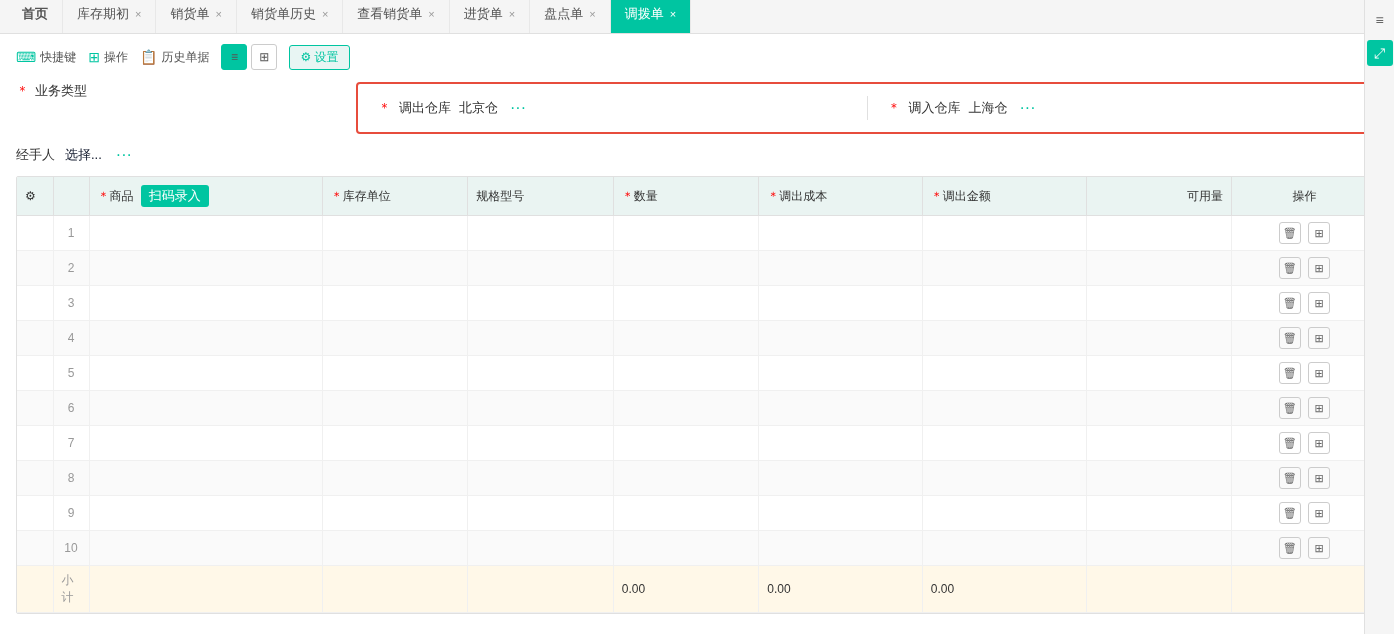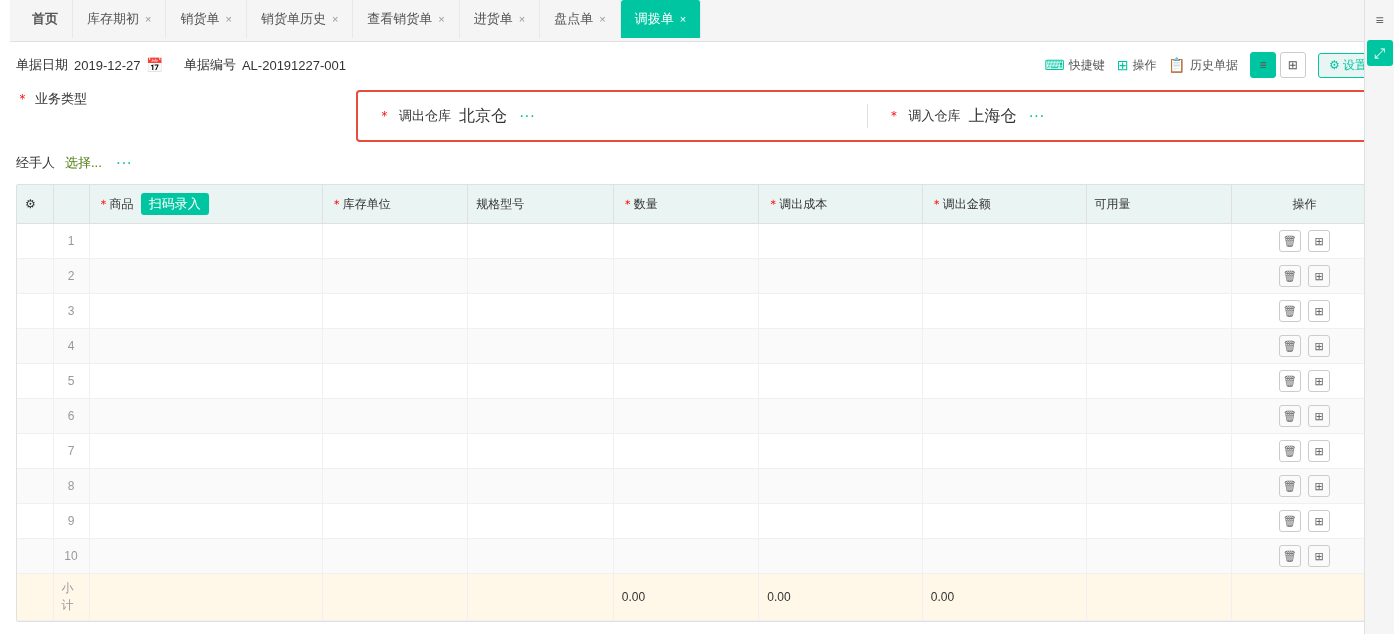--- a/index.html
+++ b/index.html
@@ -1,21 +1,21 @@
 <!DOCTYPE html>
 <html><head>
   <meta charset="utf-8">
   <style>
     * { box-sizing: border-box; margin: 0; padding: 0; }
     body { font-family: 'Microsoft YaHei', Arial, sans-serif; font-size: 13px; color: #333; background: #fff; overflow: hidden; }
     
     
     .tab-bar {
-      display: flex; align-items: flex-start; background: #f5f5f5; border-bottom: 1px solid #e0e0e0;
-      height: 42px; padding: 0 8px; position: relative; margin-left: 10px;
+      display: flex; align-items: flex-end; background: #f5f5f5; border-bottom: 1px solid #e0e0e0;
+      height: 34px; padding: 0 8px; position: relative;
     }
     .tab {
       display: flex; align-items: center; padding: 0 14px; height: 38px; cursor: pointer;
       font-size: 13px; color: #555; white-space: nowrap; border-right: 1px solid #e8e8e8;
     }
     .tab:first-child { border-left: none; }
     .tab.home { font-weight: bold; }
     .tab.active-teal { background: #00c5a1; color: #fff; border-radius: 3px 3px 0 0; }
     .tab .close-btn { margin-left: 6px; color: #999; font-size: 11px; cursor: pointer; }
     .tab.active-teal .close-btn { color: #fff; }
@@ -43,40 +43,40 @@
     .icon-btn { width: 26px; height: 26px; border: 1px solid #ccc; border-radius: 3px; display: inline-flex; align-items: center; justify-content: center; cursor: pointer; background: #fff; }
 
     
     .form-row {
       display: flex; align-items: flex-start; margin-bottom: 12px; gap: 0;
     }
     .form-section-left { display: flex; align-items: center; gap: 10px; min-width: 320px; }
     .field-group { display: flex; align-items: center; gap: 6px; }
     .required-star { color: red; }
     .field-label { color: #333; font-size: 13px; }
-    .field-value { color: #333; font-size: 16px; }
+    .field-value { color: #333; font-size: 13px; }
     .select-wrapper {
       display: flex; align-items: center; border: 1px solid #d9d9d9; border-radius: 3px;
       padding: 4px 8px; min-width: 160px; cursor: pointer; background: #fff;
     }
     .select-wrapper .arrow { margin-left: auto; color: #999; }
     .ellipsis-btn { color: #00c5a1; cursor: pointer; font-size: 16px; padding: 0 4px; }
 
     
     .warehouse-section {
       border: 2px solid #e74c3c; border-radius: 4px; padding: 12px 20px;
       display: flex; align-items: center; flex: 1; margin-left: 20px;
       justify-content: space-between;
     }
     .warehouse-field { display: flex; align-items: center; gap: 8px; flex: 1; }
     .warehouse-divider { width: 1px; background: #e0e0e0; height: 24px; margin: 0 20px; }
 
     
     .person-row { display: flex; align-items: center; gap: 10px; margin-bottom: 12px; }
-    .person-placeholder { color: #4d7c0f; }
+    .person-placeholder { color: #0f172a; }
 
     
     .table-container { border: 1px solid #e0e0e0; border-radius: 2px; overflow: hidden; }
     table { width: 100%; border-collapse: collapse; font-size: 12px; }
     thead tr { background: #eaf4f2; }
     thead th {
       padding: 8px 8px; text-align: left; border-right: 1px solid #e0e0e0;
       border-bottom: 1px solid #e0e0e0; font-weight: normal; color: #333; white-space: nowrap;
     }
     thead th:last-child { border-right: none; text-align: center; }
@@ -105,21 +105,21 @@
     .sidebar-icon.teal { background: #00c5a1; color: #fff; border-radius: 3px; width: 26px; height: 26px; }
 
     .col-settings { width: 36px; }
     .col-num { width: 36px; }
     .col-goods { min-width: 120px; }
     .col-unit { min-width: 80px; }
     .col-spec { min-width: 80px; }
     .col-qty { min-width: 80px; }
     .col-cost { min-width: 90px; }
     .col-amount { min-width: 90px; }
-    .col-avail { min-width: 80px; }
+    .col-avail { min-width: 80px; text-align: right; }
     .col-op { min-width: 80px; }
   </style>
 </head>
 <body>
 
 <div class="tab-bar">
   <div class="tab home">
     <span>首页</span>
   </div>
   <div class="tab">
@@ -149,31 +149,20 @@
   <div class="tab active-teal">
     <span>调拨单</span>
     <span class="close-btn">×</span>
   </div>
   <div class="tab-bar-close">×</div>
 </div>
 
 <div class="main">
 
   <div class="header-row">
-    <div class="header-left">
-      <div class="header-field">
-        <span class="label">单据日期</span>
-        <span class="value">2019-12-27</span>
-        <span class="date-icon">📅</span>
-      </div>
-      <div class="header-field">
-        <span class="label">单据编号</span>
-        <span class="value">AL-20191227-001</span>
-      </div>
-    </div>
     <div class="header-right">
       <div class="action-group">
         <span class="icon">⌨</span>
         <span>快捷键</span>
       </div>
       <div class="action-group">
         <span class="icon">⊞</span>
         <span>操作</span>
       </div>
       <div class="action-group">

